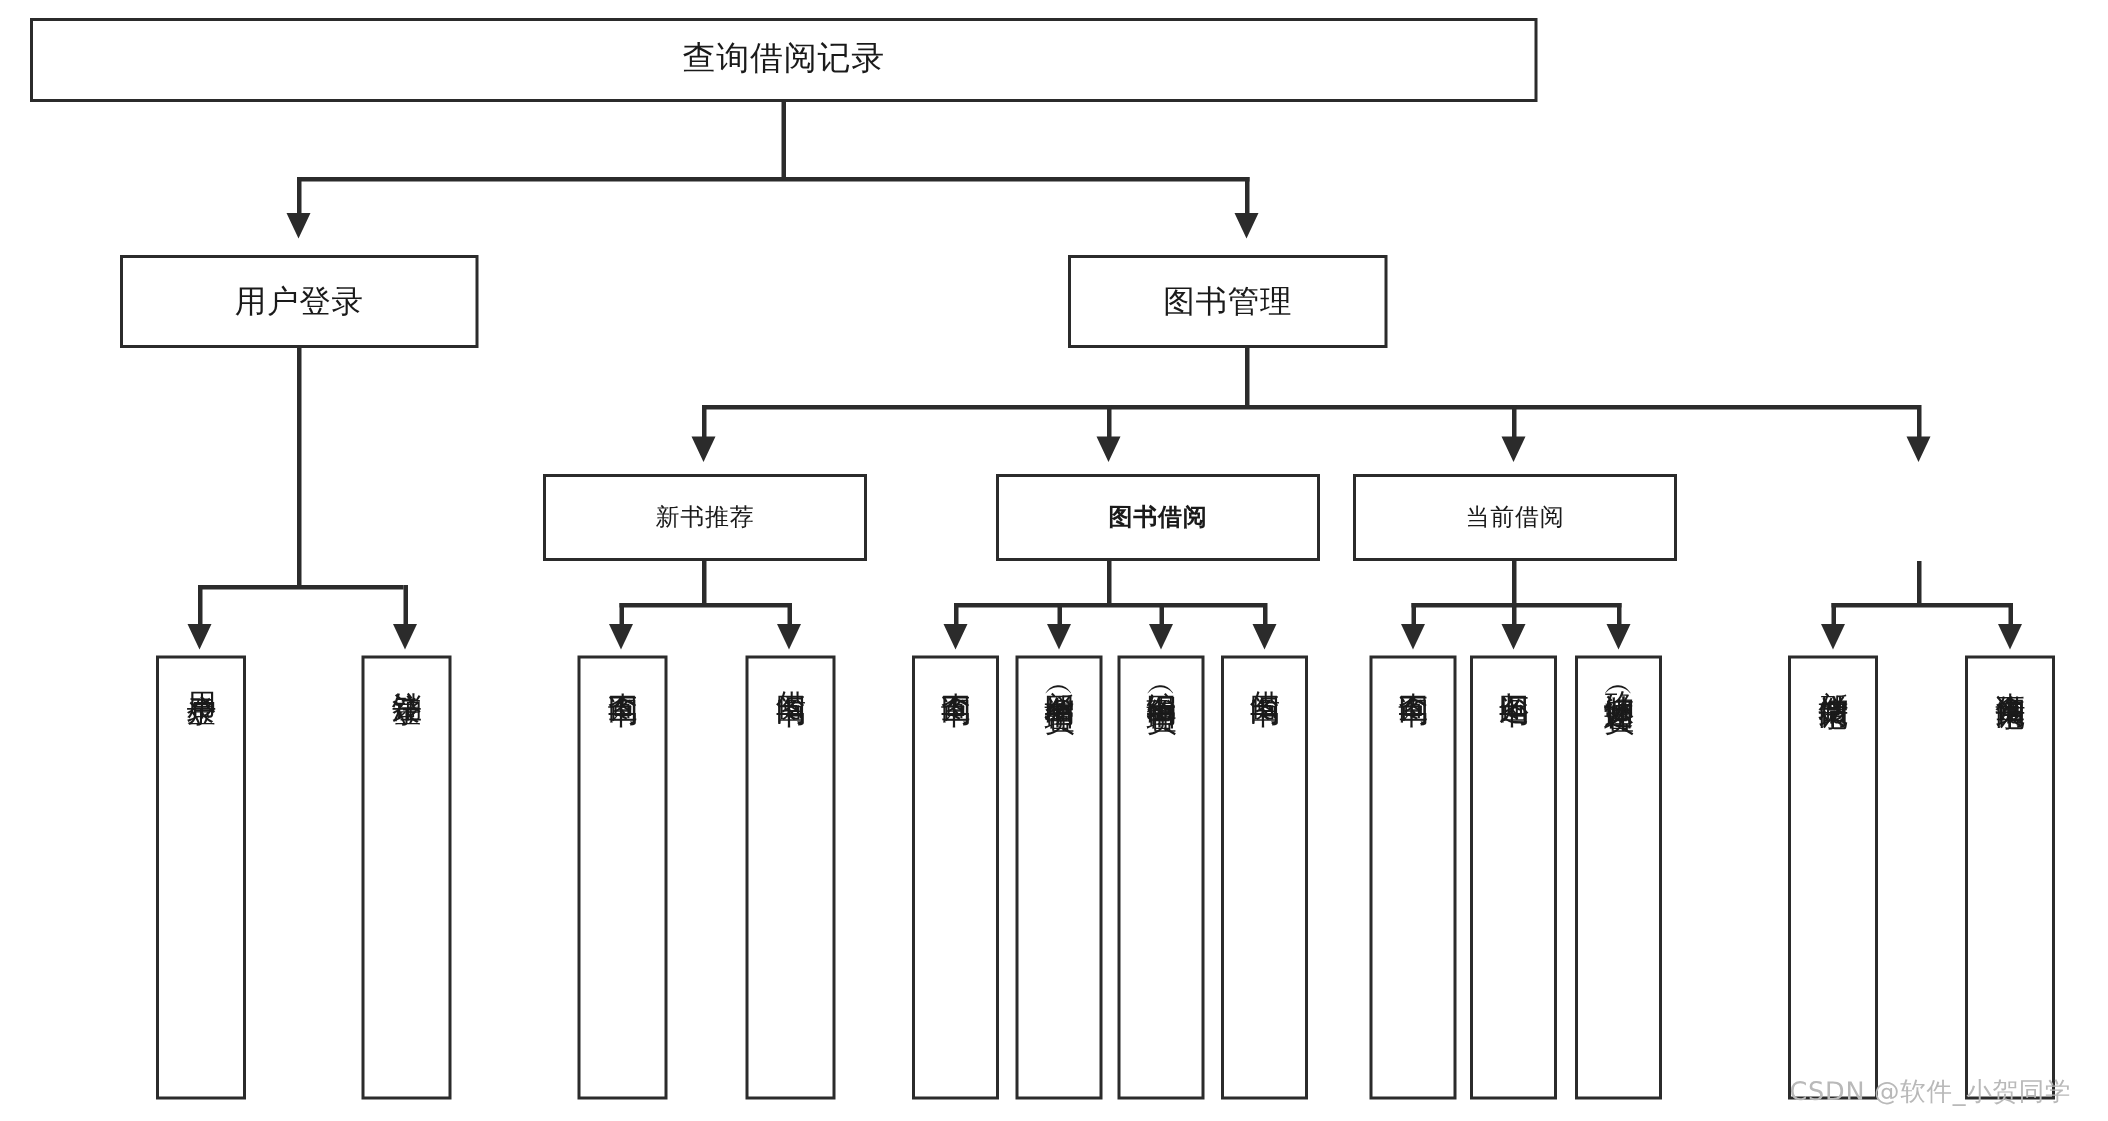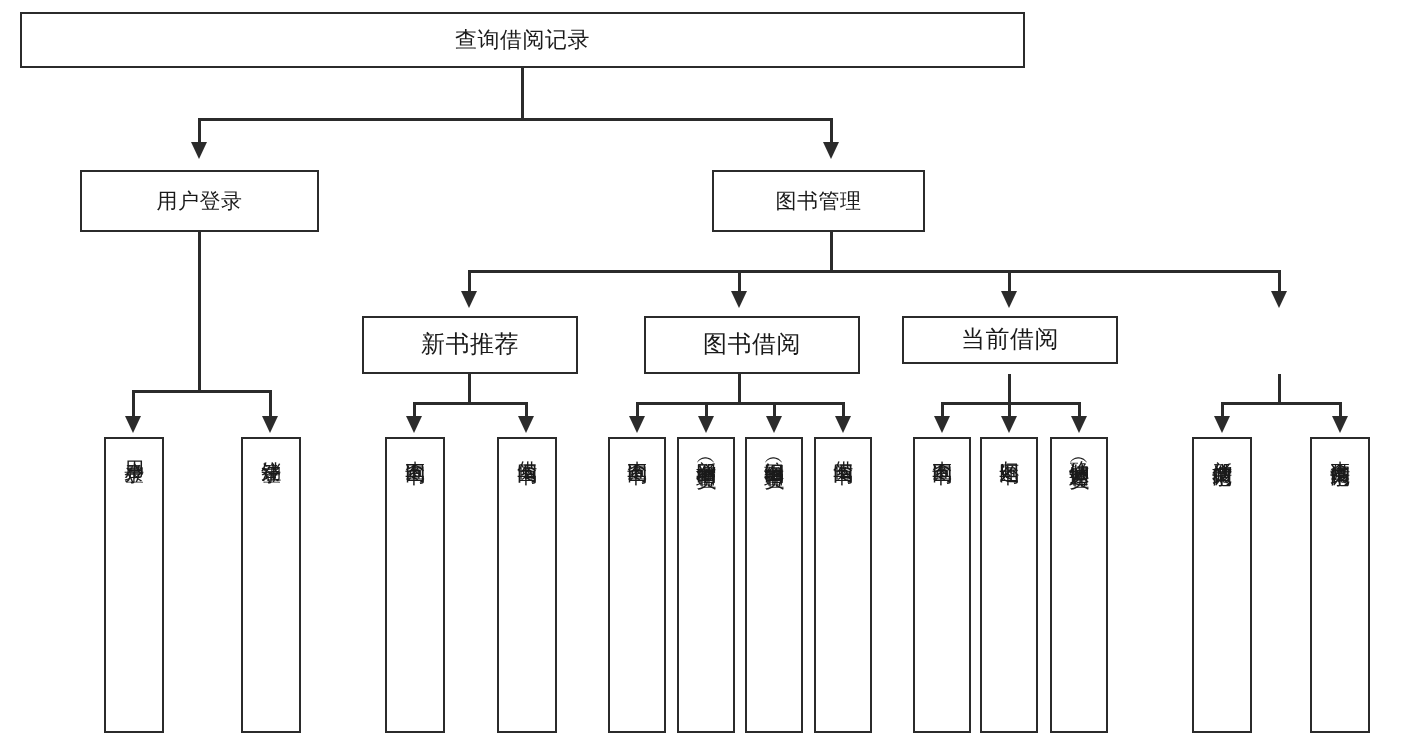--- a/index.html
+++ b/index.html
@@ -32,21 +32,21 @@
   }
   .node .label {
     font-size: 21px;
     line-height: 1.15;
     letter-spacing: 0.5px;
     color: #1a1a1a;
     white-space: nowrap;
   }
   .node.root .label { font-size: 22px; }
   .node.lvl1 .label { font-size: 21px; }
-  .node.lvl2 .label { font-size: 24px; }
+  .node.lvl2 .label { font-size: 16px; }
 
   
   .node.leaf {
     align-items: flex-start;
     justify-content: center;
     padding-top: 6px;
   }
   .node.leaf .label {
     writing-mode: vertical-rl;
     text-orientation: upright;
@@ -129,24 +129,24 @@
 
   <div class="line vline" style="left:1008px; top:270px; width:2.5px; height:24px;"></div>
   <div class="arrow" style="left:1001px; top:291px;"></div>
 
   <div class="line vline" style="left:1278px; top:270px; width:2.5px; height:24px;"></div>
   <div class="arrow" style="left:1271px; top:291px;"></div>
 
   <div class="node lvl2" style="left:362px; top:316px; width:216px; height:58px;">
     <span class="label">新书推荐</span>
   </div>
-  <div class="node lvl2" style="left:644px; top:316px; width:216px; height:58px;">
+  <div class="node lvl2" style="left:664px; top:316px; width:216px; height:58px;font-weight:bold;">
     <span class="label">图书借阅</span>
   </div>
-  <div class="node lvl2" style="left:902px; top:316px; width:216px; height:48px;">
+  <div class="node lvl2" style="left:902px; top:316px; width:216px; height:58px;">
     <span class="label">当前借阅</span>
   </div>
 
   <div class="line vline" style="left:468px; top:374px; width:2.5px; height:30px;"></div>
   <div class="line hline" style="left:413px; top:402px; width:115px; height:2.5px;"></div>
   <div class="line vline" style="left:413px; top:402px; width:2.5px; height:18px;"></div>
   <div class="arrow" style="left:406px; top:416px;"></div>
   <div class="line vline" style="left:525px; top:402px; width:2.5px; height:18px;"></div>
   <div class="arrow" style="left:518px; top:416px;"></div>
 
@@ -214,14 +214,15 @@
     <span class="label">确认归还（管理员）</span>
   </div>
 
   <div class="node leaf" style="left:1192px; top:437px; width:60px; height:296px;">
     <span class="label">新增借阅记录</span>
   </div>
   <div class="node leaf" style="left:1310px; top:437px; width:60px; height:296px;">
     <span class="label">查询借阅记录</span>
   </div>
 
+  <div id="watermark" style="left:1193px; top:716px;">CSDN @软件_小贺同学</div>
 
 </div>
 
 </body></html>

